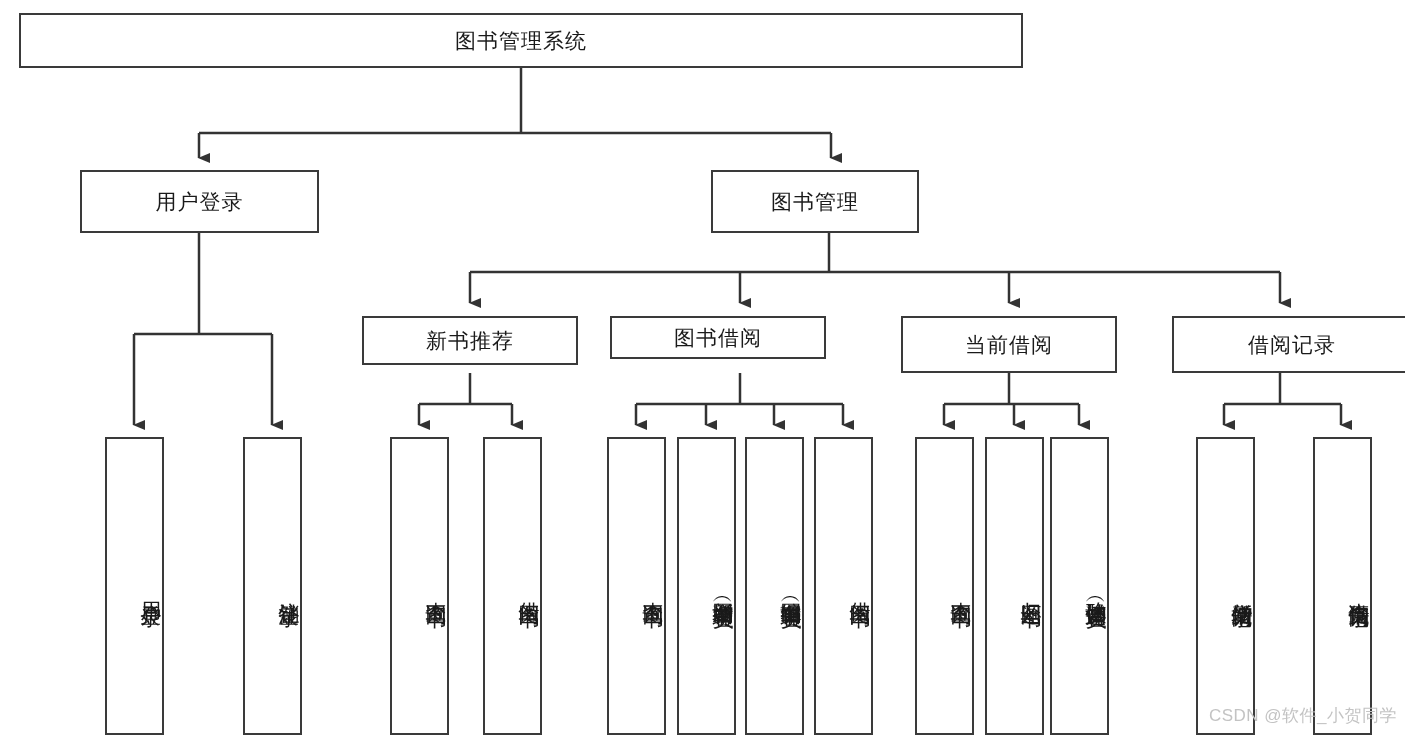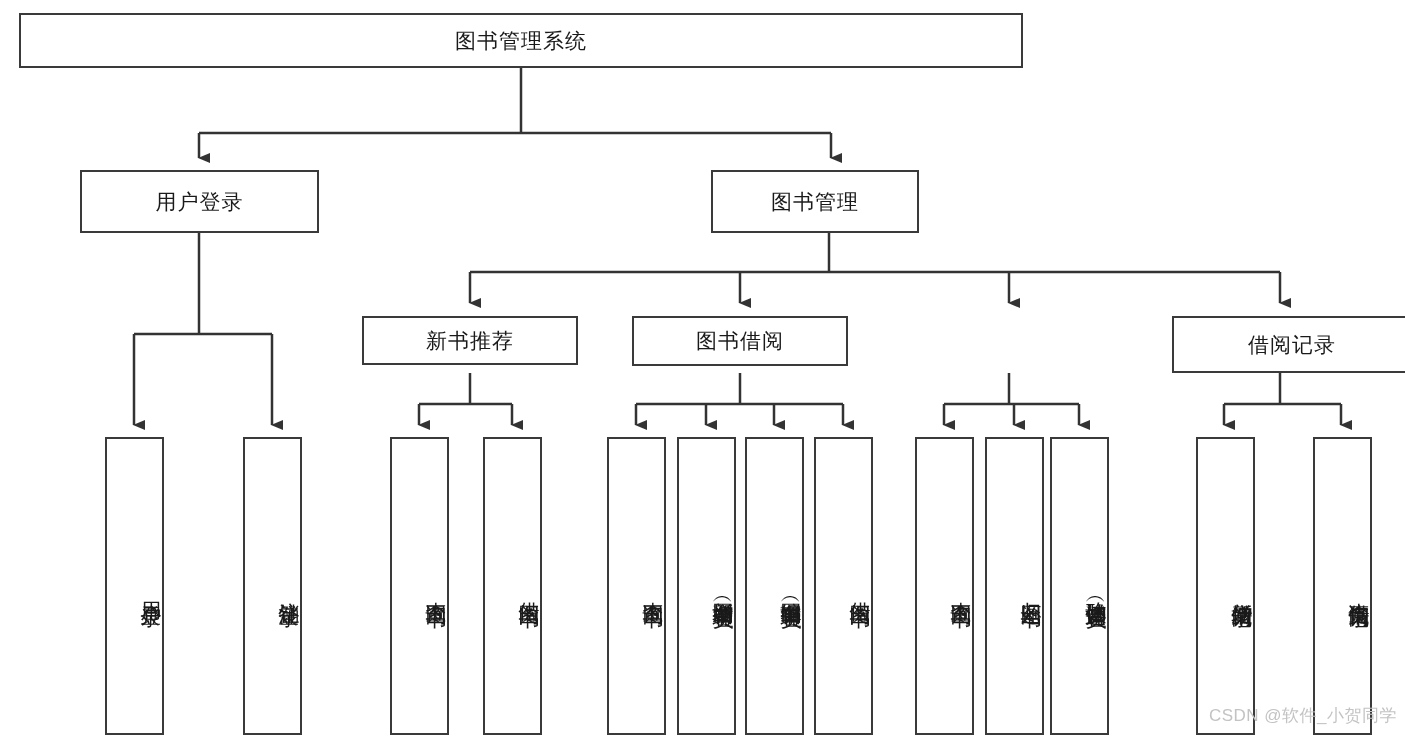--- a/index.html
+++ b/index.html
@@ -80,22 +80,25 @@
   <div class="node h" style="left:80px;top:170px;width:239px;height:63px;">
     <span>用户登录</span>
   </div>
   <div class="node h" style="left:711px;top:170px;width:208px;height:63px;">
     <span>图书管理</span>
   </div>
 
   <div class="node h" style="left:362px;top:316px;width:216px;height:49px;">
     <span>新书推荐</span>
   </div>
-  <div class="node h" style="left:632px;top:316px;width:216px;height:50px;align-items:center;">
+  <div class="node h" style="left:610px;top:316px;width:216px;height:43px;align-items:center;">
     <span>图书借阅</span>
+  </div>
+  <div class="node h" style="left:901px;top:316px;width:216px;height:57px;">
+    <span>当前借阅</span>
   </div>
   <div class="node h" style="left:1172px;top:316px;width:240px;height:57px;">
     <span>借阅记录</span>
   </div>
 
   <div class="node v" style="left:105px;top:437px;width:59px;height:298px;">
     <span>用户登录</span>
   </div>
   <div class="node v" style="left:243px;top:437px;width:59px;height:298px;">
     <span>注销登录</span>

